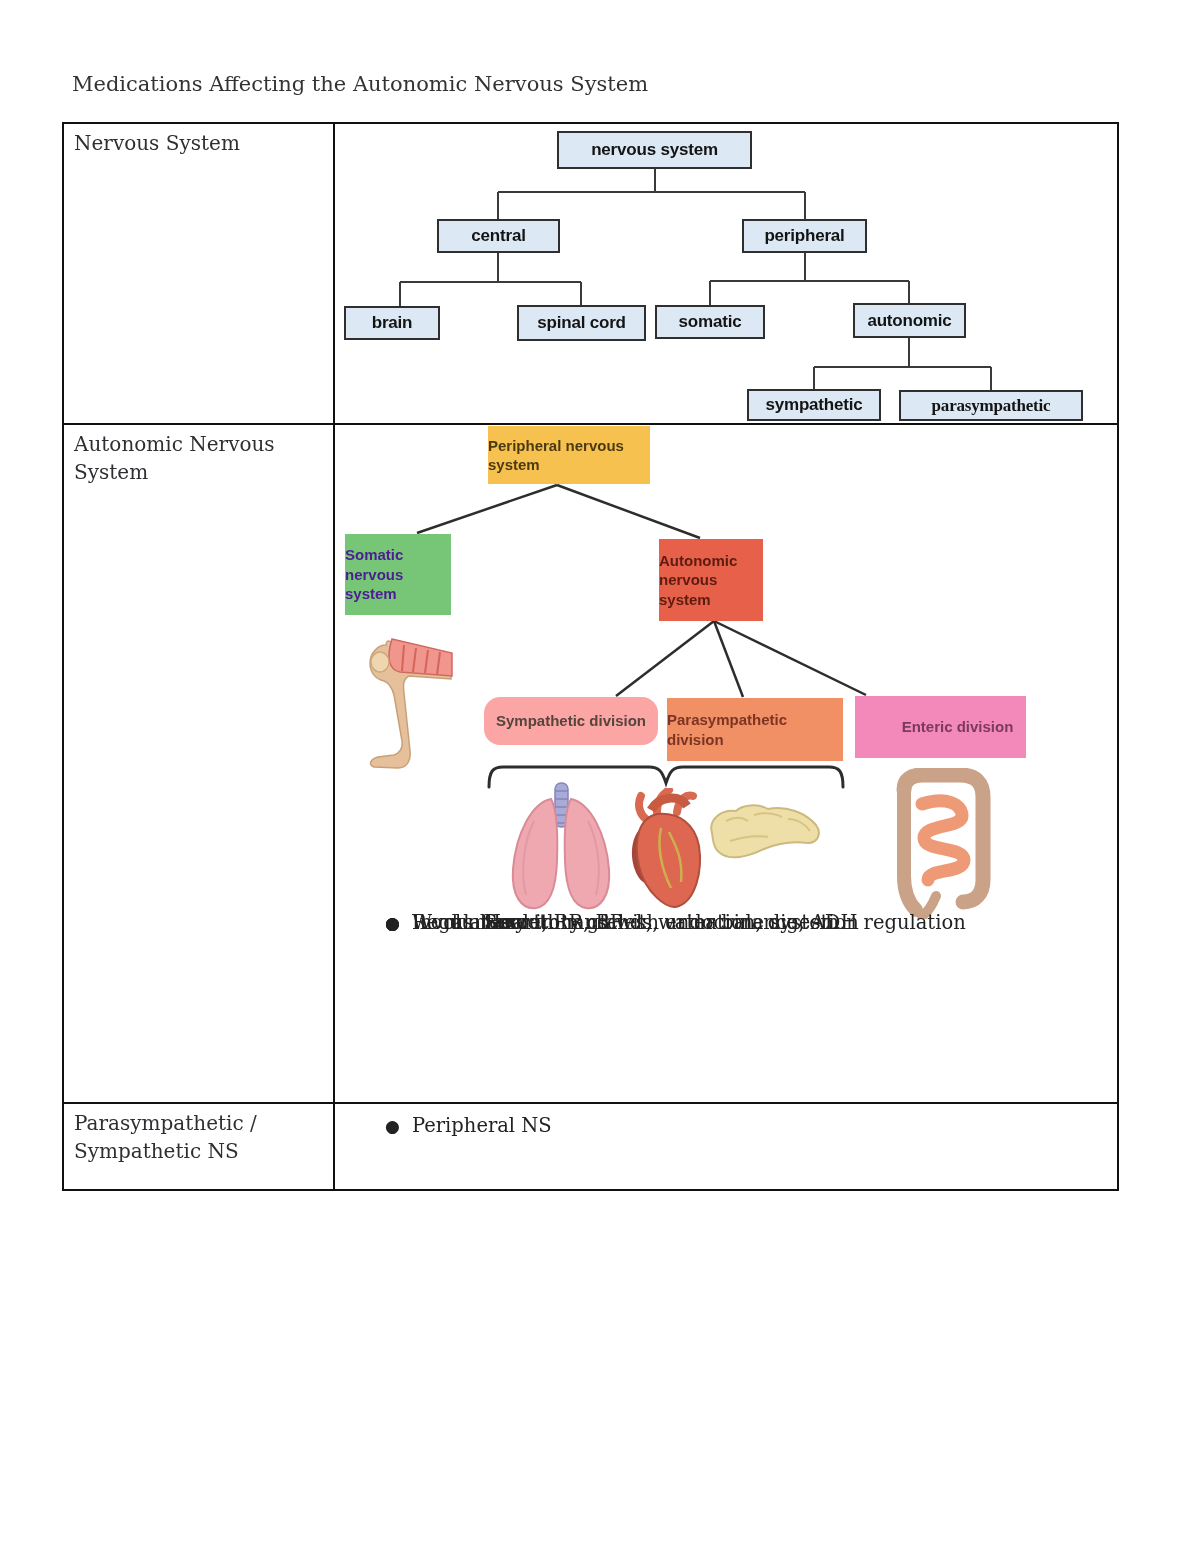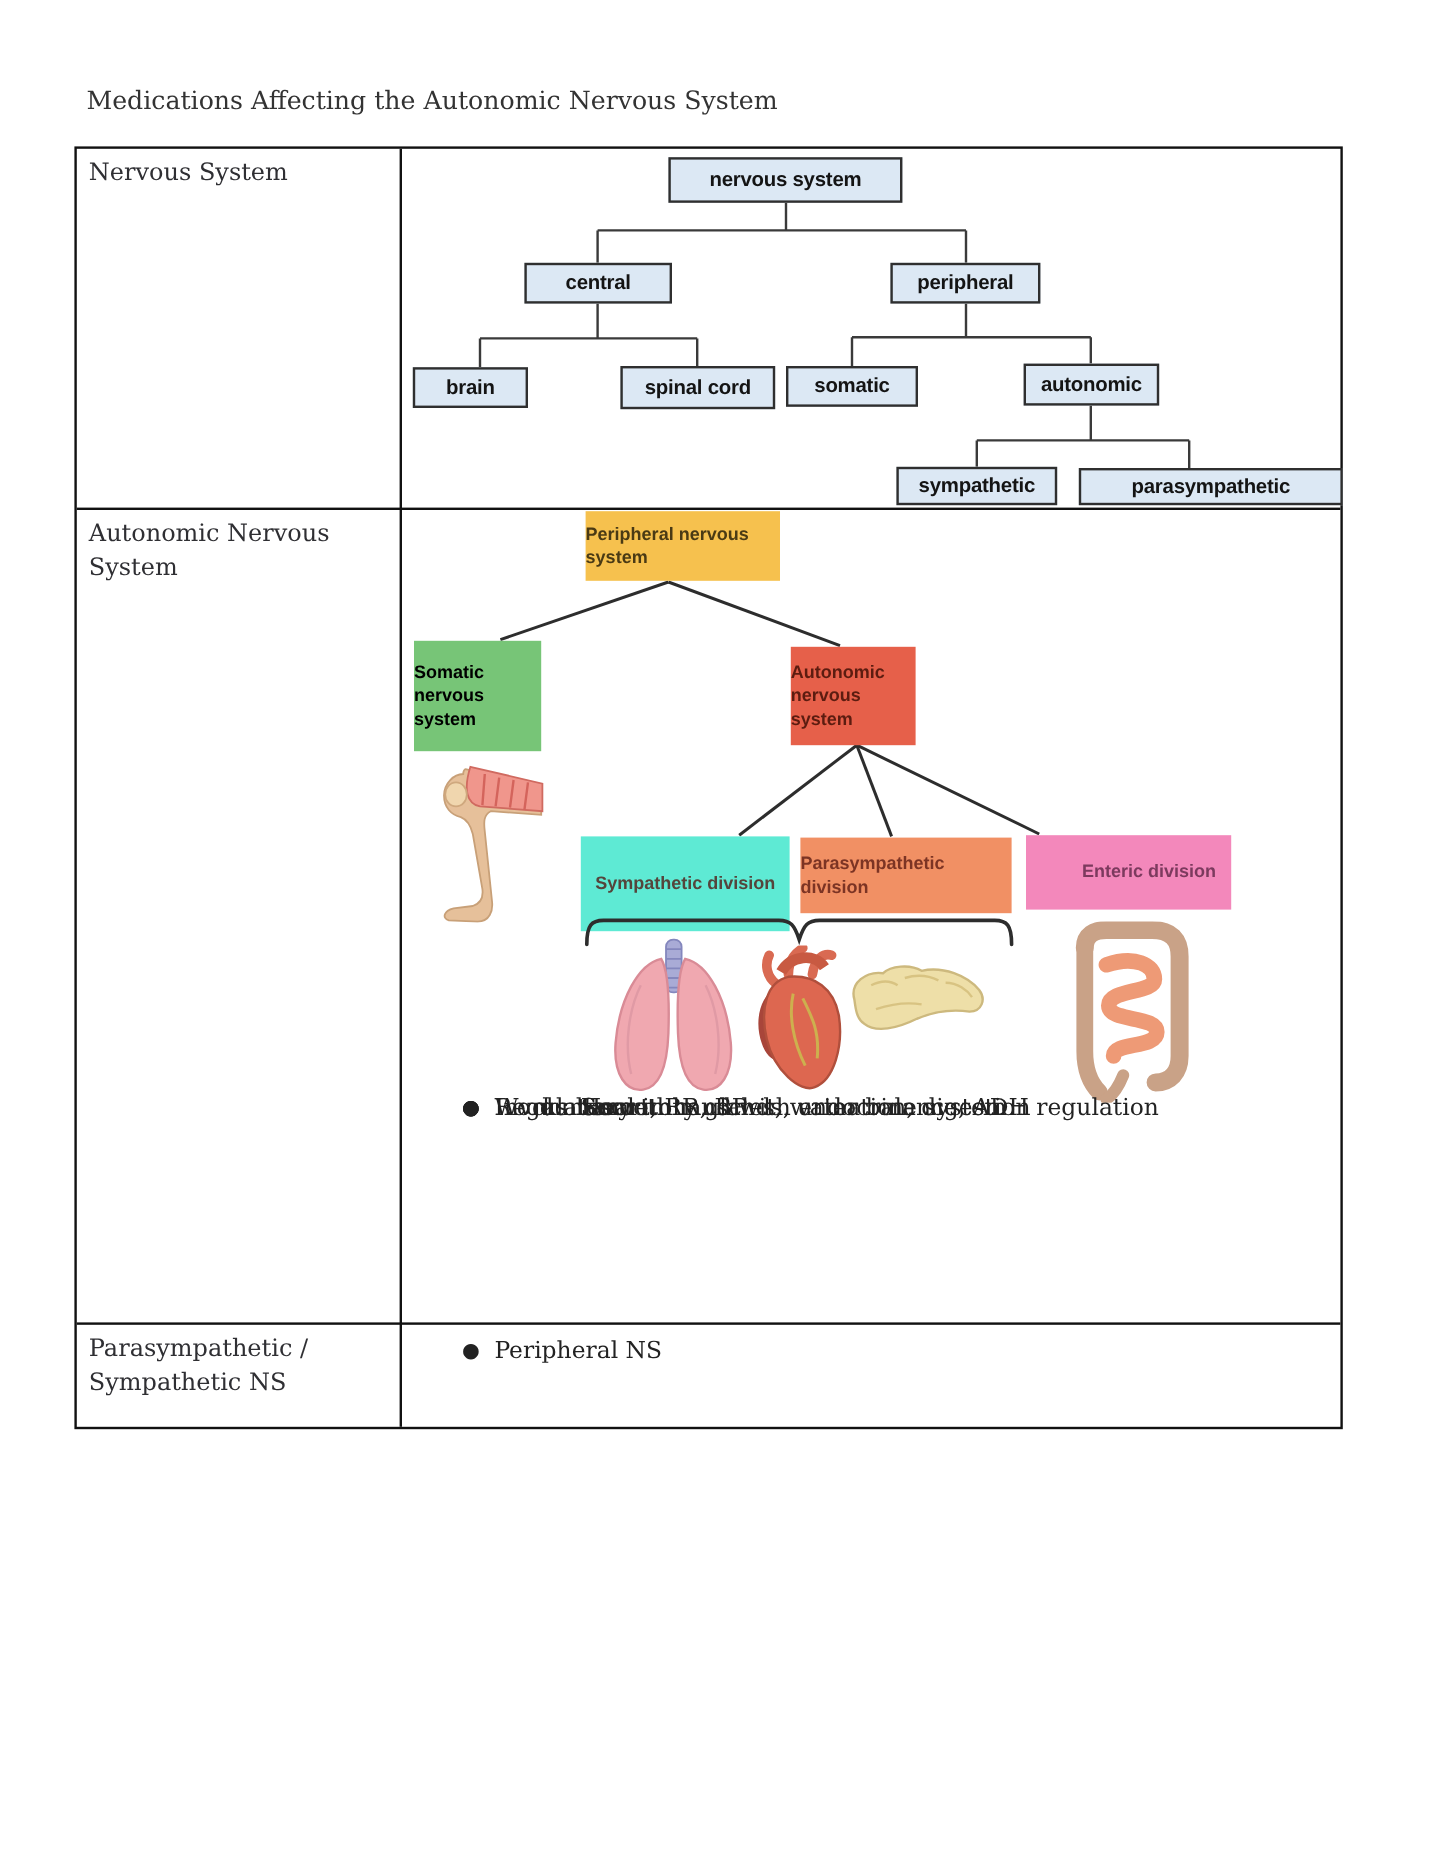--- a/index.html
+++ b/index.html
@@ -27,29 +27,29 @@
   .tbox{position:absolute;background:#dce8f4;border:2px solid #2f2f2f;display:flex;align-items:center;justify-content:center;
         font-family:"Liberation Sans", sans-serif;font-weight:700;font-size:17px;color:#141414;letter-spacing:-0.2px;box-sizing:border-box;}
   .nb-root{left:222px;top:7px;width:195px;height:38px;}
   .nb-central{left:102px;top:95px;width:123px;height:34px;}
   .nb-peripheral{left:407px;top:95px;width:125px;height:34px;}
   .nb-brain{left:9px;top:182px;width:96px;height:34px;}
   .nb-spinal{left:182px;top:181px;width:129px;height:36px;}
   .nb-somatic{left:320px;top:181px;width:110px;height:34px;}
   .nb-autonomic{left:518px;top:179px;width:113px;height:35px;}
   .nb-symp{left:412px;top:265px;width:134px;height:32px;}
-  .nb-para{left:564px;top:266px;width:220px;height:31px;}
+  .nb-para{left:564px;top:266px;width:184px;height:31px;font-family:Liberation Serif, serif;}
 
   
   .abox{position:absolute;display:flex;align-items:center;justify-content:center;
         font-family:"Liberation Sans", sans-serif;font-weight:700;font-size:15px;line-height:1.3;box-sizing:border-box;}
   .ab-peripheral{left:153px;top:1px;width:162px;height:58px;background:#f6c14e;color:#4a3a14;}
-  .ab-somatic{left:10px;top:109px;width:106px;height:92px;background:#77c577;color:#000000;}
+  .ab-somatic{left:10px;top:109px;width:106px;height:81px;background:#77c577;color:#4c1d95;}
   .ab-autonomic{left:324px;top:114px;width:104px;height:82px;background:#e6604a;color:#5c1c10;}
-  .ab-symp{left:149px;top:272px;width:174px;height:79px;background:#5eead4;color:#55453c;}
+  .ab-symp{left:149px;top:272px;width:174px;height:48px;background:#fca5a5;color:#55453c;border-radius:16px;}
   .ab-parasymp{left:332px;top:273px;width:176px;height:63px;background:#f19064;color:#7c3424;}
   .ab-enteric{left:520px;top:271px;width:171px;height:62px;background:#f388bb;color:#7c3a5e;padding-left:34px;}
   .organ{position:absolute;}
 
   
   .notes{position:absolute;left:0;top:484px;width:760px;font-size:19.5px;color:#222;}
   .note{position:relative;line-height:28.5px;white-space:nowrap;}
   .note .b1{position:absolute;left:50px;top:0;font-size:17px;}
   .note .t1{position:absolute;left:77px;top:0;}
   .note .b2{position:absolute;left:115px;top:0;}

